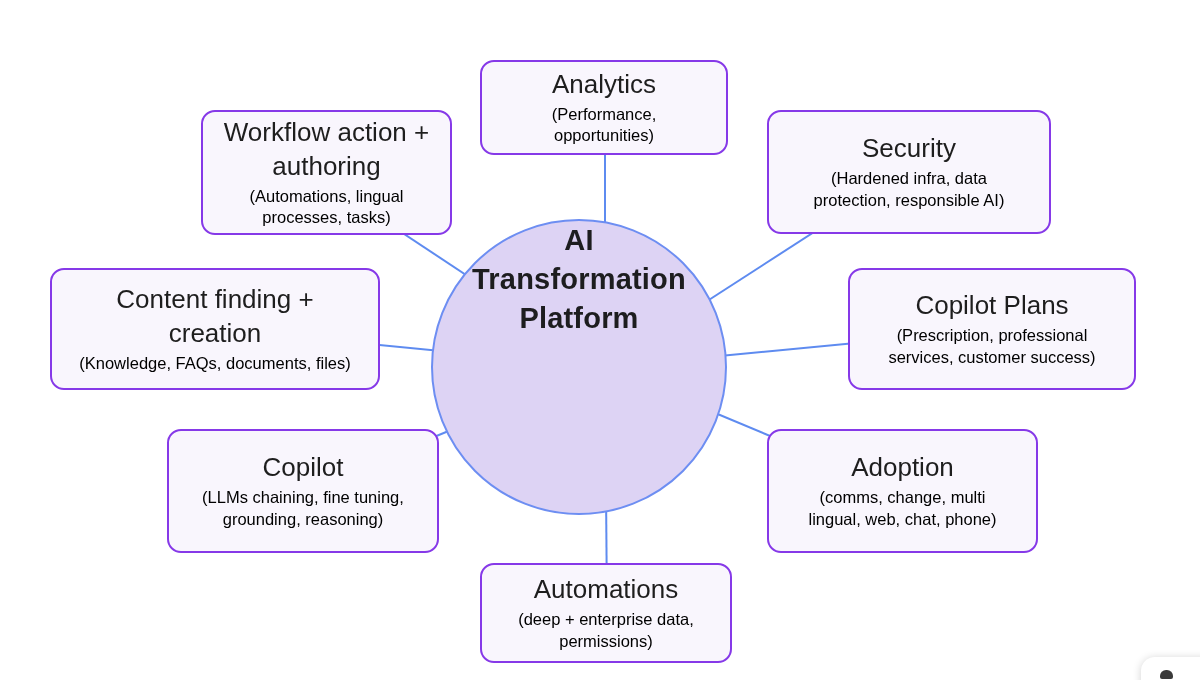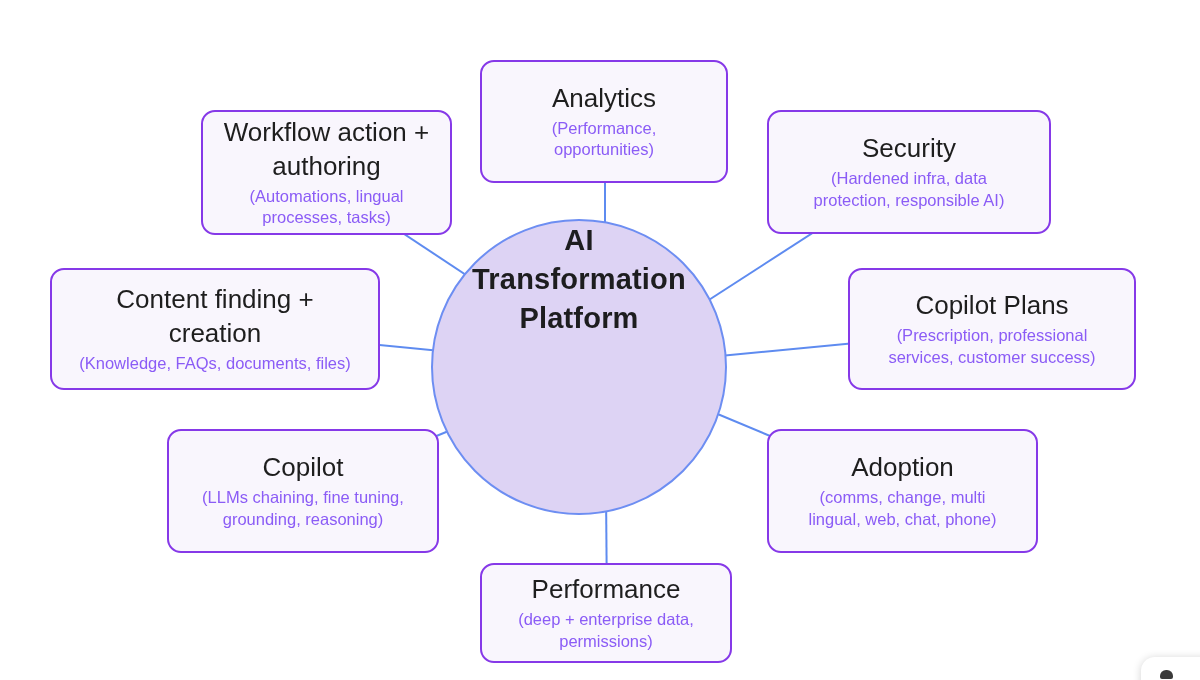--- a/index.html
+++ b/index.html
@@ -61,21 +61,21 @@
   }
   .node-title {
     font-size: 26px;
     font-weight: 400;
     color: #1e1e1e;
     line-height: 1.3;
   }
   .node-sub {
     font-size: 16.5px;
     font-weight: 400;
-    color: #8b5cf6;
+    color: #000000;
     line-height: 1.32;
     margin-top: 2px;
   }
   .corner-card {
     position: absolute;
     left: 1141px;
     top: 657px;
     width: 120px;
     height: 60px;
     background: #ffffff;
@@ -106,21 +106,21 @@
     <line x1="605" y1="367" x2="991" y2="330" stroke="#5e8bf0" stroke-width="2"></line>
     <line x1="605" y1="367" x2="302" y2="491" stroke="#5e8bf0" stroke-width="2"></line>
     <line x1="605" y1="367" x2="902" y2="491" stroke="#5e8bf0" stroke-width="2"></line>
     <line x1="605" y1="367" x2="607" y2="612" stroke="#5e8bf0" stroke-width="2"></line>
   </svg>
 
   <div class="hub-circle">
     <div class="hub-title">AI Transformation Platform</div>
   </div>
 
-  <div class="node" style="left:480px; top:60px; width:248px; height:123px;">
+  <div class="node" style="left:480px; top:60px; width:248px; height:95px;">
     <div class="node-title">Analytics</div>
     <div class="node-sub" style="max-width:150px;">(Performance, opportunities)</div>
   </div>
 
   <div class="node" style="left:201px; top:110px; width:251px; height:125px;">
     <div class="node-title" style="max-width:218px;">Workflow action + authoring</div>
     <div class="node-sub" style="max-width:205px;">(Automations, lingual processes, tasks)</div>
   </div>
 
   <div class="node" style="left:767px; top:110px; width:284px; height:124px;">
@@ -142,21 +142,21 @@
     <div class="node-title">Copilot</div>
     <div class="node-sub" style="max-width:250px;">(LLMs chaining, fine tuning, grounding, reasoning)</div>
   </div>
 
   <div class="node" style="left:767px; top:429px; width:271px; height:124px;">
     <div class="node-title">Adoption</div>
     <div class="node-sub" style="max-width:215px;">(comms, change, multi lingual, web, chat, phone)</div>
   </div>
 
   <div class="node" style="left:480px; top:563px; width:252px; height:100px;">
-    <div class="node-title">Performance</div>
+    <div class="node-title">Automations</div>
     <div class="node-sub" style="max-width:220px;">(deep + enterprise data, permissions)</div>
   </div>
 
   <div class="corner-card">
     <div class="corner-glyph"></div>
   </div>
 
 </div>
 
 </body></html>

